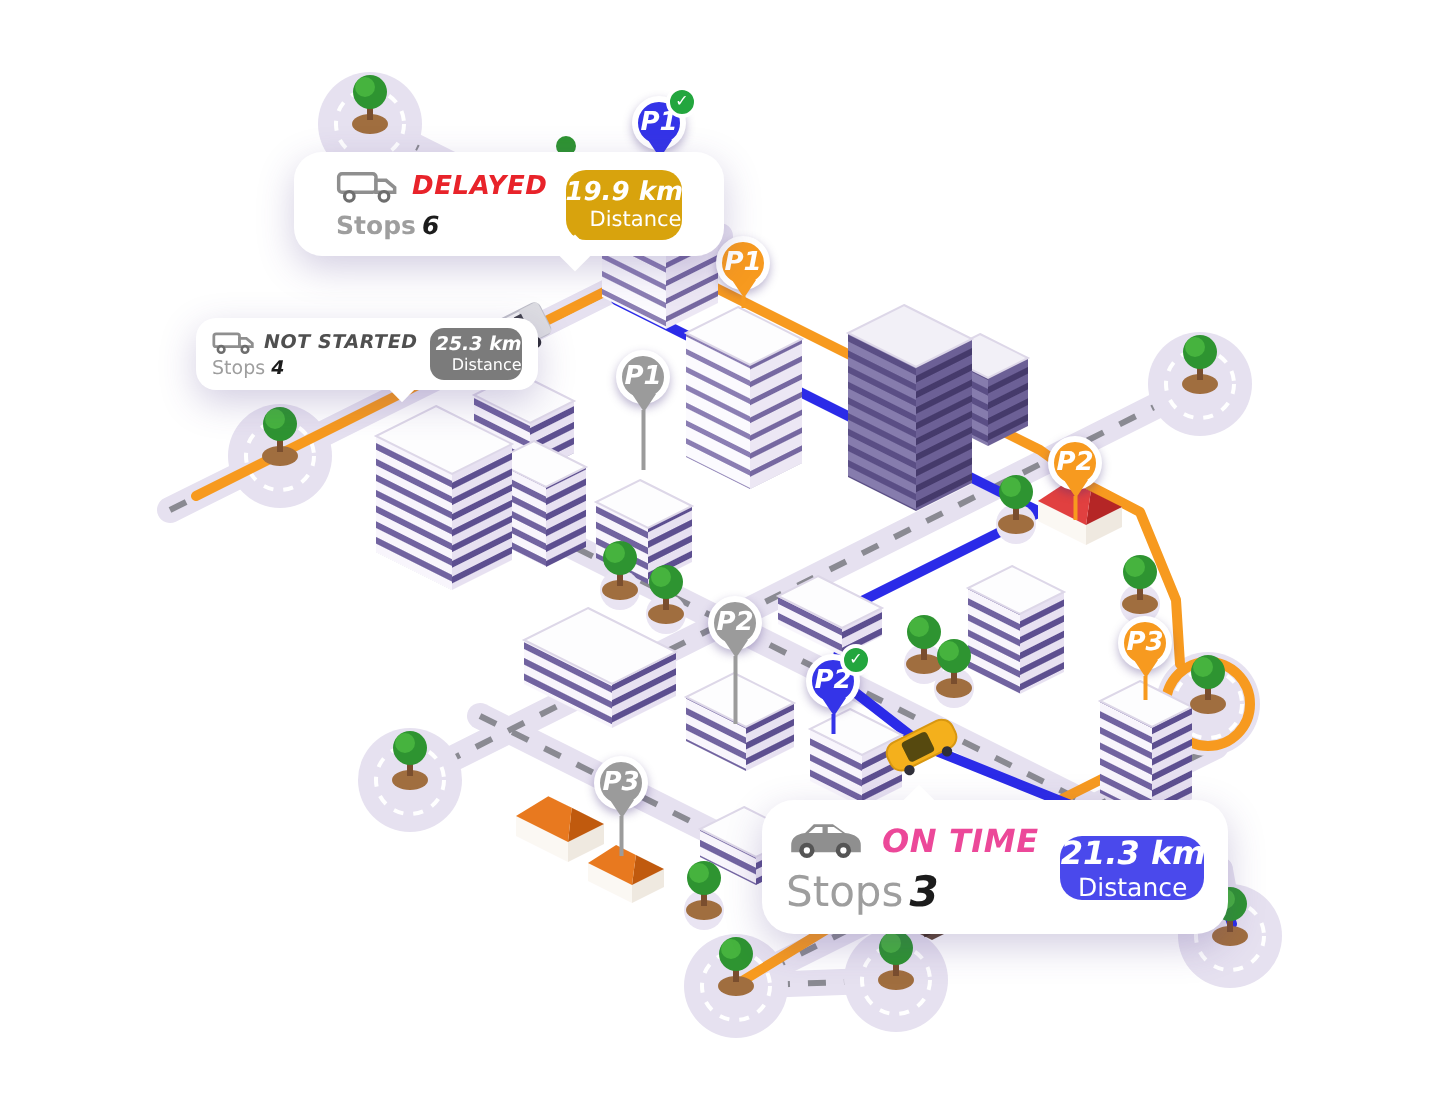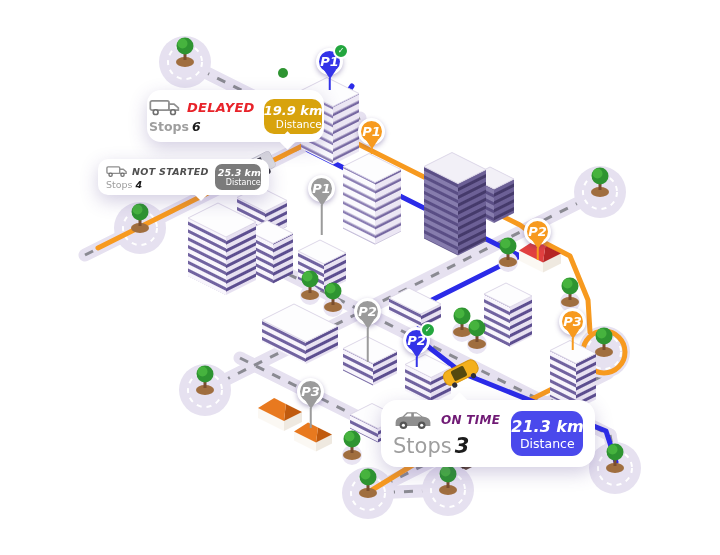--- a/index.html
+++ b/index.html
@@ -29,43 +29,43 @@
   .card .info{display:flex;flex-direction:column;}
   .row1{display:flex;align-items:center;}
   .status{font-weight:700;font-style:italic;letter-spacing:.3px;white-space:nowrap;}
   .stops{color:#9E9E9E;}
   .stops b{color:#1c1c1c;font-style:italic;margin-left:3px;}
   .badge{border-radius:10px;color:#fff;text-align:center;display:flex;
          flex-direction:column;justify-content:center;}
   .badge .val{font-weight:700;font-style:italic;white-space:nowrap;}
   .pointer{position:absolute;width:13px;height:13px;background:#fff;transform:rotate(45deg);}
 
-  .card-delayed{left:147px;top:90px;padding:8px 2px;gap:9px;}
+  .card-delayed{left:147px;top:76px;padding:8px 21px;gap:9px;}
   .card-delayed .status{color:#E8232A;font-size:13px;}
   .card-delayed .stops{font-size:12.5px;margin-top:2px;font-weight:bold;}
   .card-delayed .row1{gap:6px;}
   .card-delayed .badge{background:#D8A30D;width:58px;height:35px;text-align:right;}
   .card-delayed .badge .val{font-size:13px;}
   .card-delayed .badge .dl{font-size:10.5px;}
   .card-delayed .pointer{bottom:-5px;left:134px;}
 
   .card-notstarted{left:98px;top:159px;padding:5px 8px;gap:6px;border-radius:10px;}
   .card-notstarted .status{color:#4F4F4F;font-size:9.5px;text-align:right;}
   .card-notstarted .stops{font-size:9.5px;margin-top:1px;}
   .card-notstarted .row1{gap:4px;}
   .card-notstarted .badge{background:#7B7B7B;width:46px;height:26px;border-radius:7px;text-align:right;}
   .card-notstarted .badge .val{font-size:9.5px;}
   .card-notstarted .badge .dl{font-size:8px;}
   .card-notstarted .pointer{bottom:-4px;left:98px;width:10px;height:10px;}
 
   .card-ontime{left:381px;top:400px;padding:9px 12px;gap:11px;border-radius:16px;}
-  .card-ontime .status{color:#701a75;font-size:12px;}
+  .card-ontime .status{color:#ec4899;font-size:16px;}
   .card-ontime .stops{font-size:21px;margin-top:3px;}
   .card-ontime .row1{gap:8px;}
-  .card-ontime .badge{background:#4A49EC;width:72px;height:45px;border-radius:11px;}
+  .card-ontime .badge{background:#4A49EC;width:72px;height:32px;border-radius:11px;}
   .card-ontime .badge .val{font-size:16px;}
   .card-ontime .badge .dl{font-size:12.5px;}
   .card-ontime .pointer{top:-5px;left:72px;}
   .veh{display:flex;align-items:center;}
 </style>
 </head>
 <body>
 
 <div id="stage">
 

